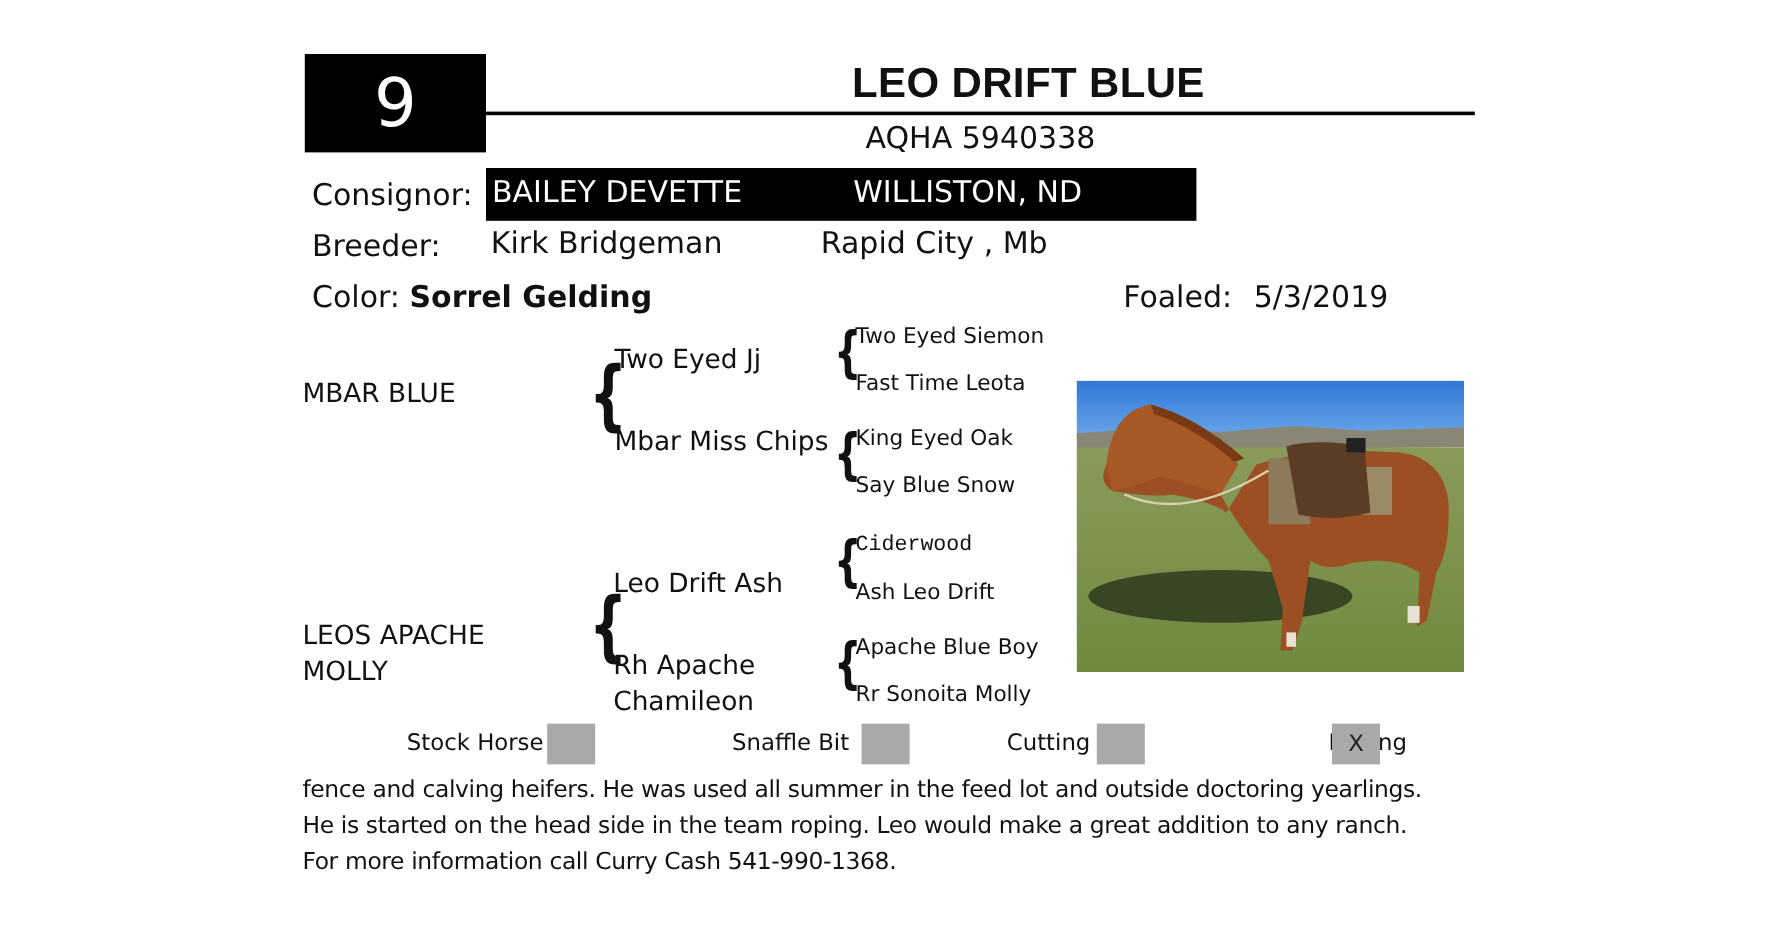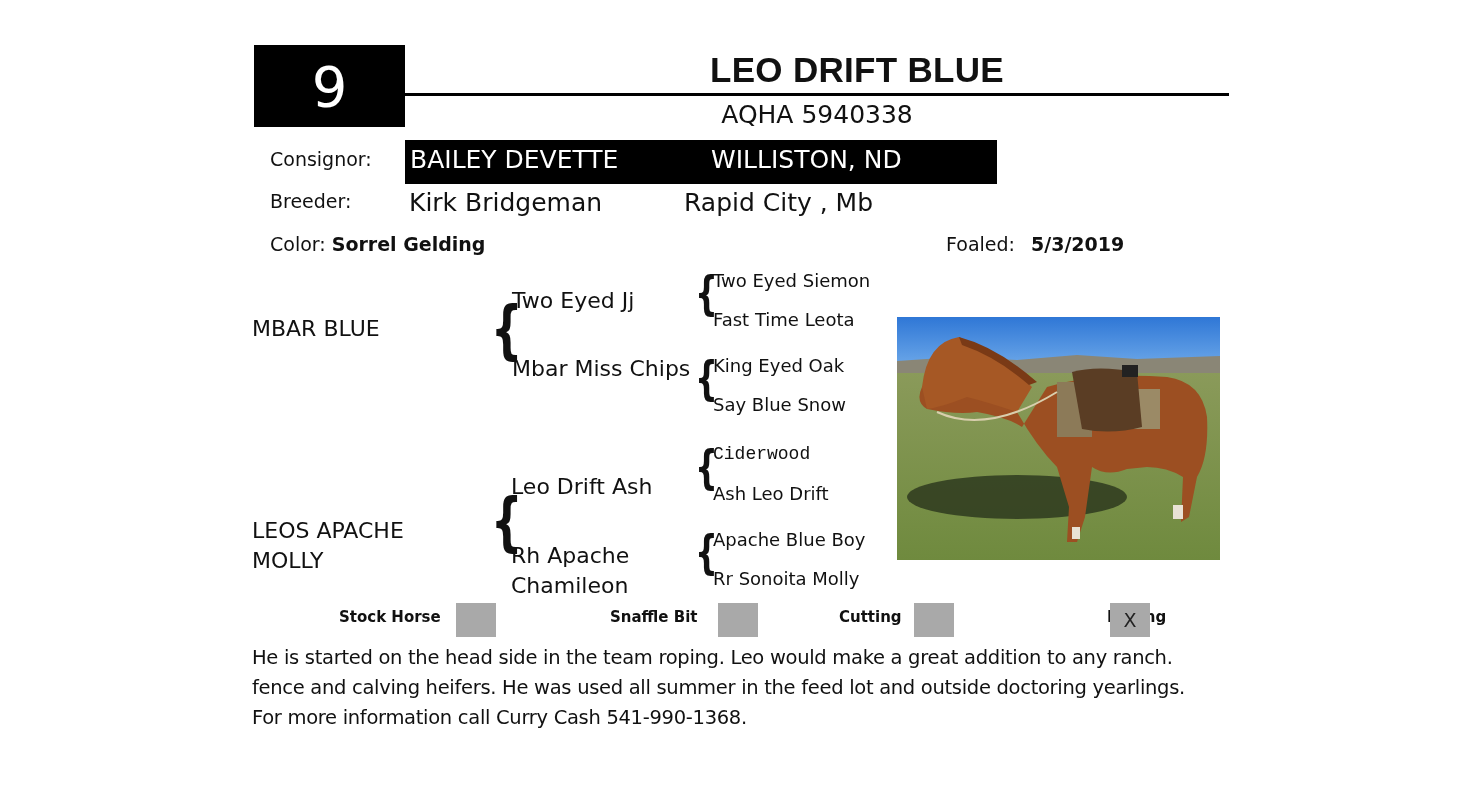--- a/index.html
+++ b/index.html
@@ -5,38 +5,38 @@
     html, body { margin: 0; padding: 0; background: #ffffff; }
     body { width: 1480px; height: 790px; position: relative; overflow: hidden;
            font-family: "DejaVu Sans", sans-serif; color: #111; }
     .abs { position: absolute; }
     .lot-box { left: 254px; top: 45px; width: 151px; height: 82px; background: #000;
                color: #fff; font-size: 56px; display: flex; align-items: center; justify-content: center; }
     .title { left: 405px; top: 50px; width: 824px; text-align: center;
              font-family: "Liberation Sans", sans-serif; font-weight: bold; font-size: 35px; letter-spacing: 0.3px; padding-left: 40px; }
     .title-rule { left: 405px; top: 93px; width: 824px; height: 3px; background: #000; }
     .reg { left: 405px; top: 100px; width: 824px; text-align: center; font-size: 25px; }
-    .label { font-size: 19px; margin-left: 10px; }
+    .label { font-size: 25px; }
     .consignor-label { left: 260px; top: 148px; }
     .consignor-bar { left: 405px; top: 140px; width: 592px; height: 44px; background: #000; color: #fff; font-size: 25px; }
     .consignor-name { left: 5px; top: 5px; }
     .consignor-loc { left: 306px; top: 5px; }
     .breeder-label { left: 260px; top: 190px; }
     .breeder-name { left: 409px; top: 188px; font-size: 25px; }
     .breeder-loc { left: 684px; top: 188px; font-size: 25px; }
     .color-label { left: 260px; top: 233px; }
     .color-val { font-weight: bold; }
     .foaled-label { left: 936px; top: 233px; }
-    .foaled-val { font-weight: bold; margin-left: 10px; }
+    .foaled-val { font-weight: normal; margin-left: 10px; }
     .ped { font-size: 22px; }
     .ped3 { font-size: 18px; }
     .brace { font-size: 64px; line-height: 1; font-weight: bold; transform: scaleX(0.7); }
     .brace-sm { font-size: 46px; line-height: 1; font-weight: bold; transform: scaleX(0.7); }
     .photo { left: 897px; top: 317px; width: 323px; height: 243px; overflow: hidden; }
-    .ev-label { font-weight: bold; font-size: 15px; top: 608px; }
+    .ev-label { font-weight: normal; font-size: 19px; top: 608px; }
     .ev-box { top: 603px; width: 40px; height: 34px; background: #a9a9a9; display: flex;
               align-items: center; justify-content: center; font-size: 19px; color: #222; }
     .desc { left: 252px; top: 643px; width: 980px; font-size: 19.5px; line-height: 30px; letter-spacing: -0.3px; }
     .desc p { margin: 0; }
   </style>
 </head>
 <body>
 
 <div class="abs lot-box">
   <span>9</span>
@@ -134,16 +134,16 @@
 <div class="abs ev-label" style="left:610px;">Snaffle Bit</div>
 <div class="abs ev-box" style="left:718px;"></div>
 
 <div class="abs ev-label" style="left:839px;">Cutting</div>
 <div class="abs ev-box" style="left:914px;"></div>
 
 <div class="abs ev-label" style="left:1107px;">Roping</div>
 <div class="abs ev-box" style="left:1110px;">X</div>
 
 <div class="abs desc">
+  <p>fence and calving heifers. He was used all summer in the feed lot and outside doctoring yearlings.</p>
   <p>He is started on the head side in the team roping. Leo would make a great addition to any ranch.</p>
-  <p>fence and calving heifers. He was used all summer in the feed lot and outside doctoring yearlings.</p>
   <p>For more information call Curry Cash 541-990-1368.</p>
 </div>
 
 </body></html>

